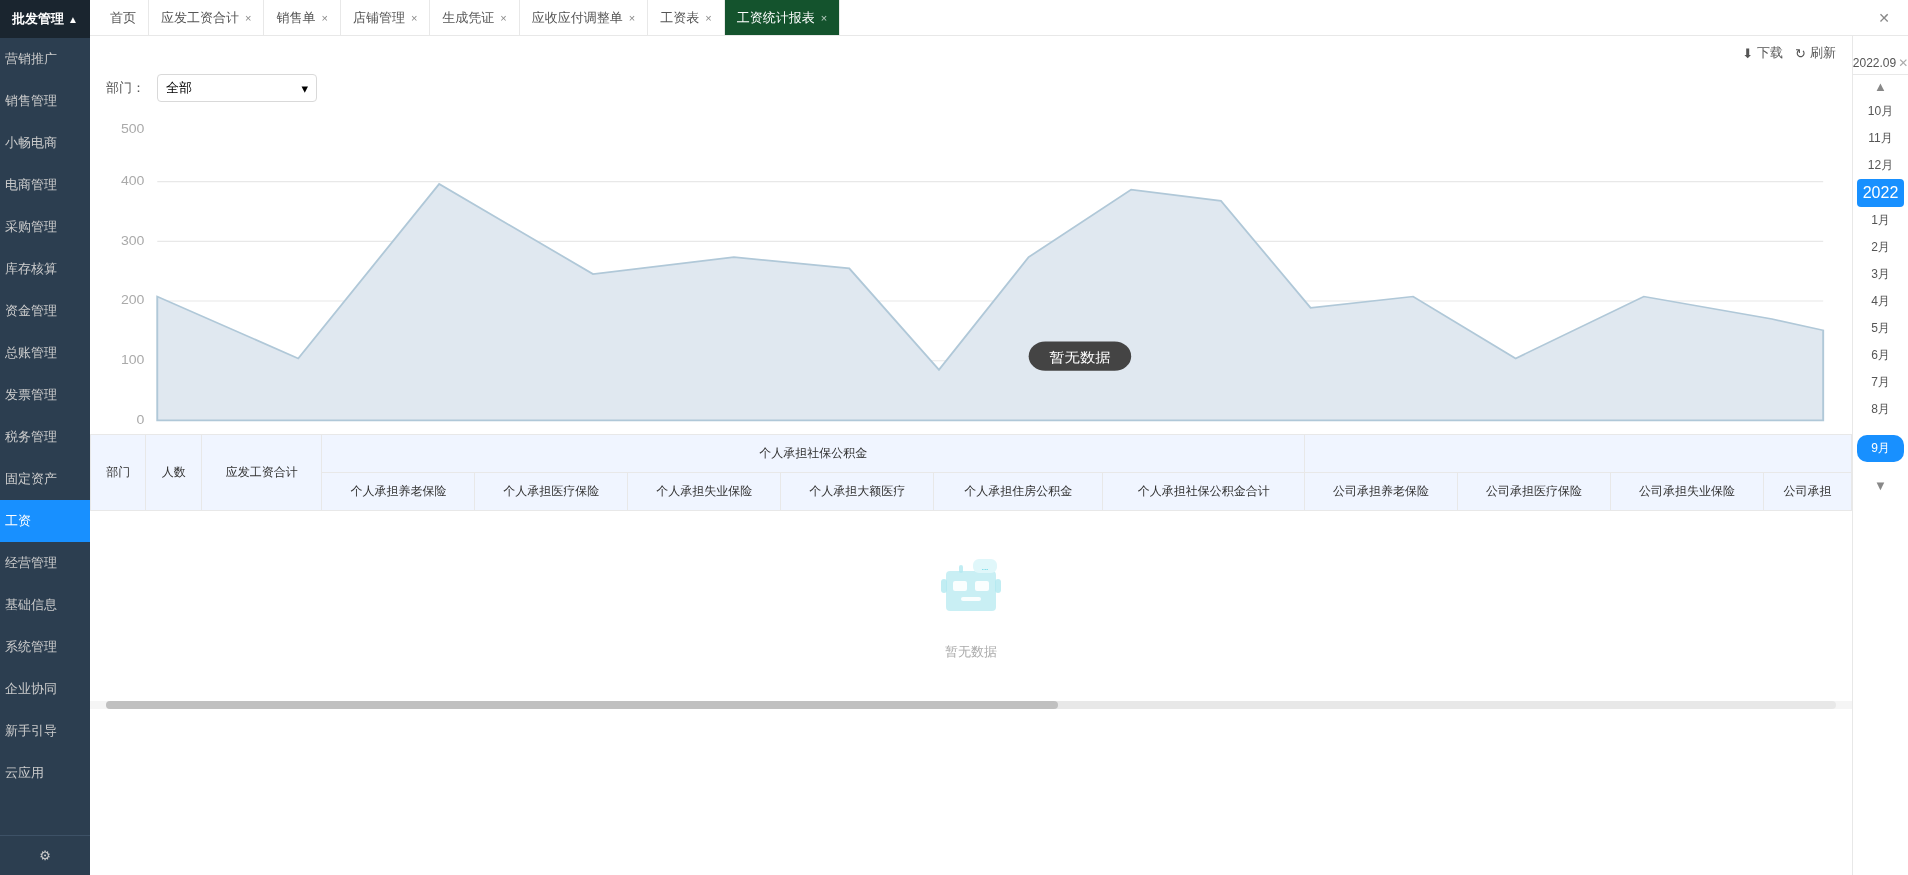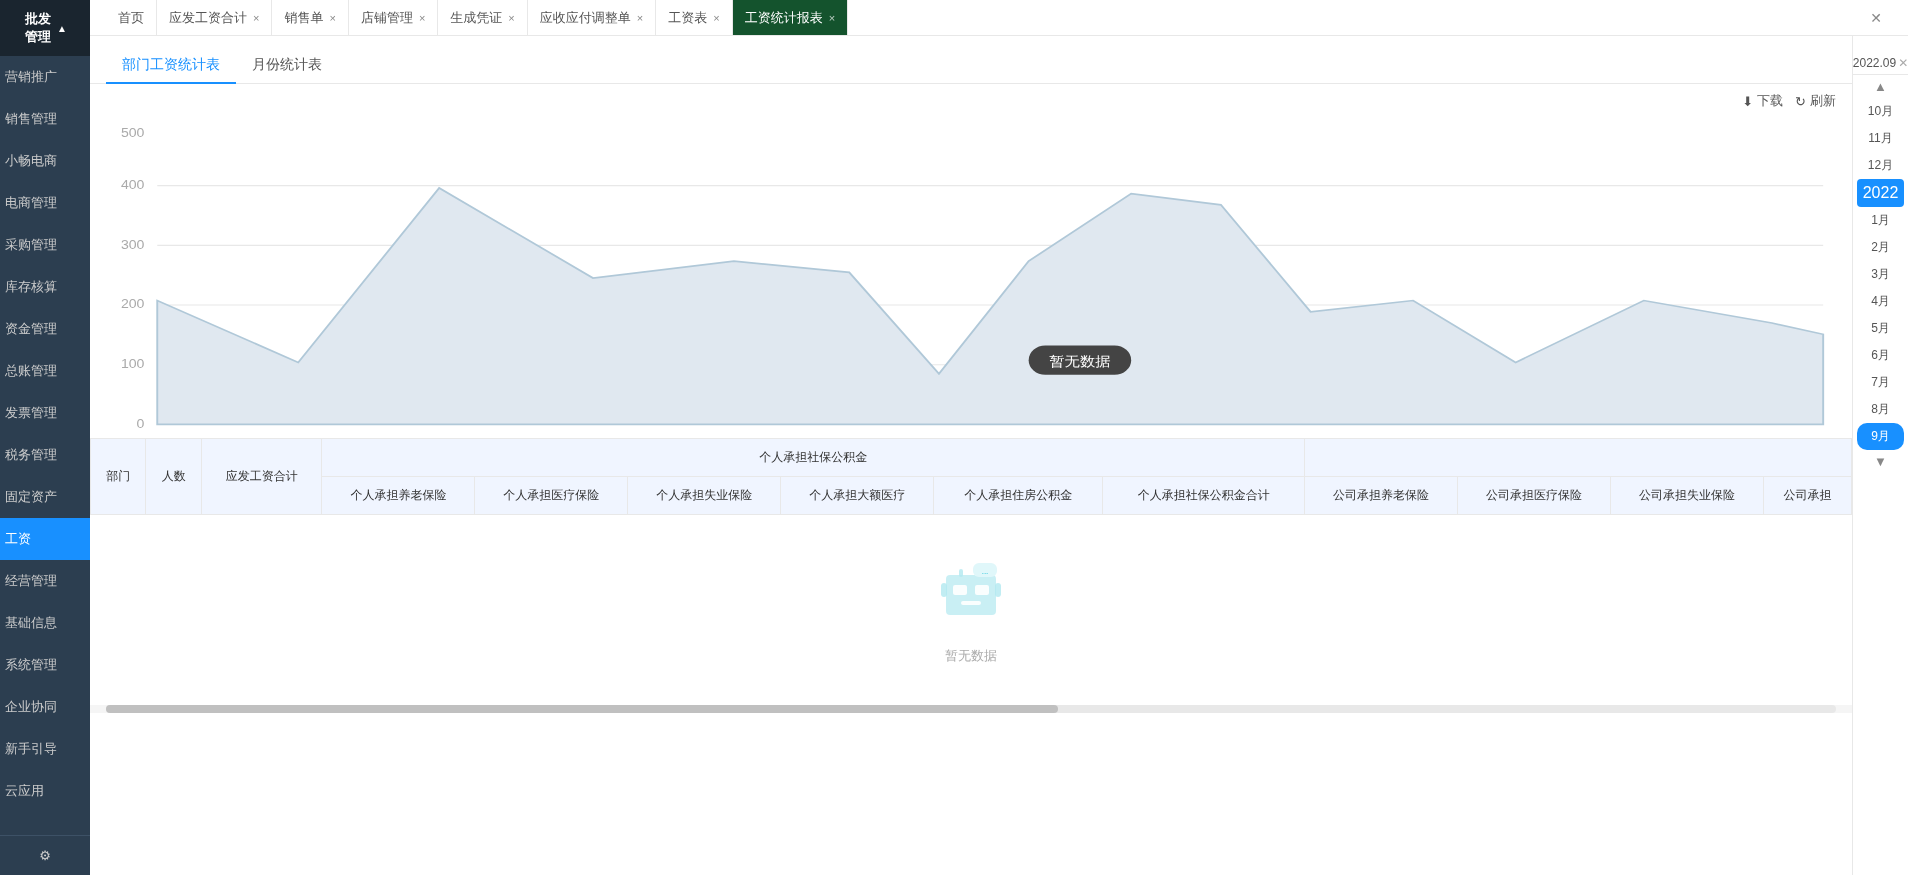--- a/index.html
+++ b/index.html
@@ -11,21 +11,21 @@
       background: #2c3e50;
       display: flex;
       flex-direction: column;
       height: 100%;
       flex-shrink: 0;
     }
     .sidebar-header {
       background: #1a252f;
       color: #fff;
       text-align: center;
-      padding: 10px 23px;
+      padding: 10px 12px;
       font-size: 13px;
       font-weight: bold;
       display: flex;
       align-items: center;
       justify-content: center;
       gap: 4px;
       cursor: pointer;
     }
     .sidebar-header .arrow { font-size: 10px; }
     .sidebar-item {
@@ -52,21 +52,21 @@
       flex-direction: column;
       overflow: hidden;
     }
 
     
     .tab-bar {
       background: #fff;
       border-bottom: 1px solid #e8e8e8;
       display: flex;
       align-items: center;
-      padding: 16px;
+      padding: 8px;
       height: 36px;
       flex-shrink: 0;
       overflow: hidden;
     }
     .tab-item {
       display: flex;
       align-items: center;
       padding: 0 12px;
       height: 36px;
       border-right: 1px solid #e8e8e8;
@@ -275,21 +275,21 @@
       font-size: 12px;
       color: #555;
       padding: 5px 4px;
       text-align: center;
       cursor: pointer;
     }
     .date-month-item.active-month {
       background: #1890ff;
       color: #fff;
       border-radius: 10px;
-      margin: 0 4px;
+      margin: 12px 4px;
     }
     .date-nav {
       display: flex;
       align-items: center;
       justify-content: center;
       padding: 4px;
       cursor: pointer;
       color: #888;
     }
 
@@ -401,40 +401,39 @@
     </div>
     <div class="tab-bar-end">
       <span class="close-btn">✕</span>
     </div>
   </div>
 
   <div class="content">
 
     <div class="page-content">
 
-      <div class="sub-tab-bar">
-        <div class="sub-tab active">
-          <span>部门工资统计表</span>
-        </div>
-        <div class="sub-tab">
-          <span>月份统计表</span>
-        </div>
-      </div>
 
       <div class="toolbar">
         <div class="toolbar-btn">
           <span>⬇</span>
           <span>下载</span>
         </div>
         <div class="toolbar-btn">
           <span>↻</span>
           <span>刷新</span>
         </div>
       </div>
 
+      <div class="filter-bar">
+        <span class="filter-label">部门：</span>
+        <div class="filter-select">
+          <span>全部</span>
+          <span>▾</span>
+        </div>
+      </div>
 
       <div class="chart-area">
         <svg class="chart" viewBox="0 0 1350 270" preserveAspectRatio="none">
 
           <text x="30" y="268" font-size="11" fill="#aaa" text-anchor="end">0</text>
           <text x="30" y="215" font-size="11" fill="#aaa" text-anchor="end">100</text>
           <text x="30" y="162" font-size="11" fill="#aaa" text-anchor="end">200</text>
           <text x="30" y="109" font-size="11" fill="#aaa" text-anchor="end">300</text>
           <text x="30" y="56" font-size="11" fill="#aaa" text-anchor="end">400</text>
           <text x="30" y="10" font-size="11" fill="#aaa" text-anchor="end">500</text>

